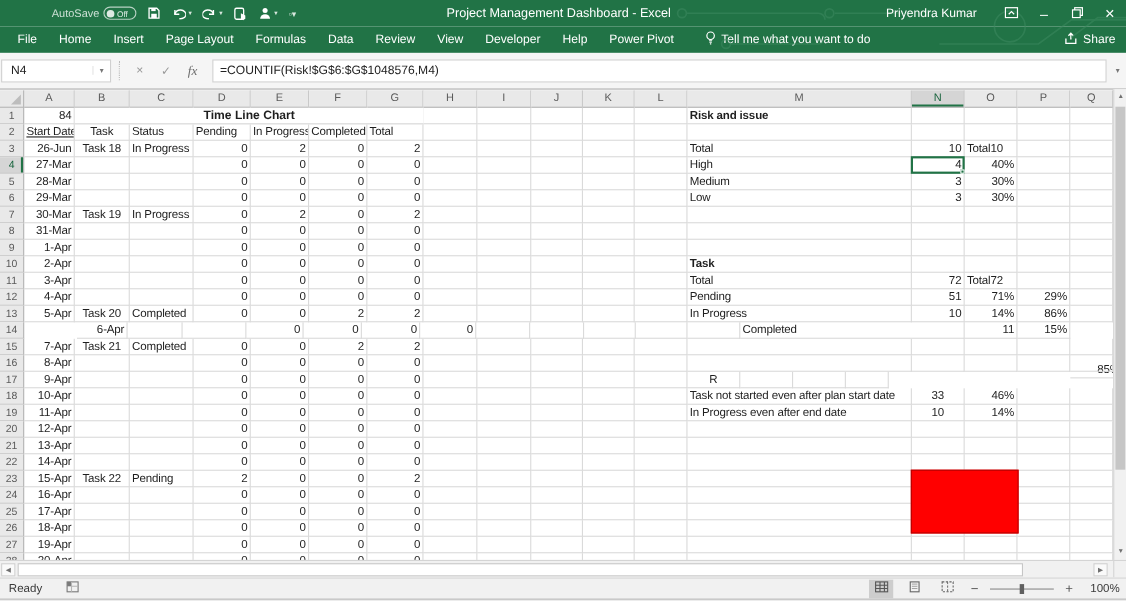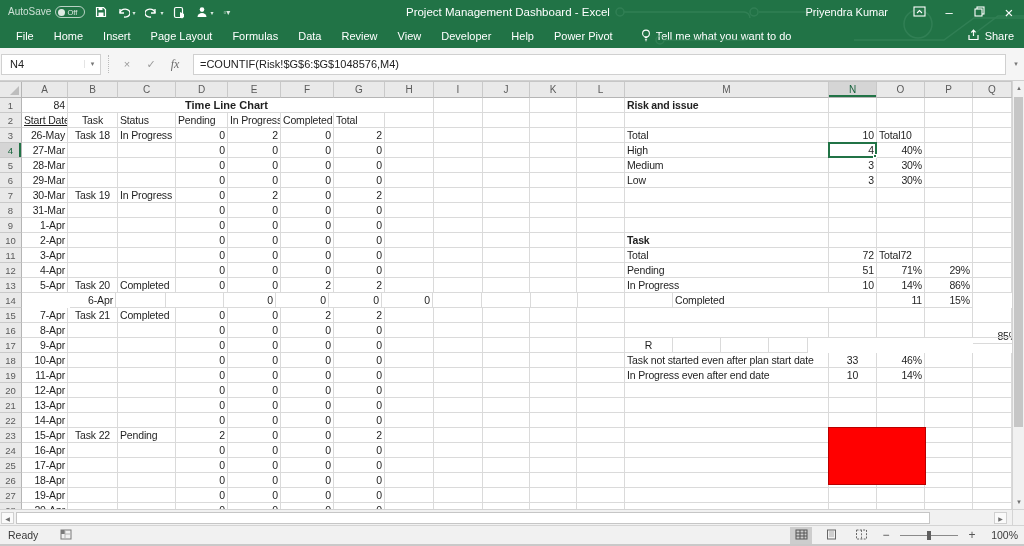--- a/index.html
+++ b/index.html
@@ -3,21 +3,21 @@
 <meta charset="utf-8">
 <style>
   * { margin:0; padding:0; box-sizing:border-box; }
   html,body { width:1024px; height:546px; overflow:hidden; font-family:"Liberation Sans", sans-serif; background:#fff; }
   #app { position:relative; width:1024px; height:546px; background:#fff; }
 
   
   #titlebar { position:absolute; left:0; top:0; width:1024px; height:24px; background:#217346; color:#fff; z-index:5; }
   #circuit { position:absolute; right:0; top:0; width:420px; height:48px; z-index:0; pointer-events:none; }
   .tb-left { position:absolute; left:8px; top:0; height:24px; display:flex; align-items:center; gap:10px; z-index:2; }
-  .autosave { display:flex; gap:4px; opacity:.85; }
+  .autosave { display:flex; align-items:center; gap:4px; opacity:.85;margin-left:39px; }
   .autosave-label { font-size:10px; color:#eaf3ee; }
   .autosave-pill { width:30px; height:12px; border:1px solid rgba(255,255,255,.8); border-radius:7px; display:flex; align-items:center; padding:0 2px; gap:2px; }
   .autosave-dot { width:7px; height:7px; border-radius:50%; background:#fff; }
   .autosave-state { font-size:7.5px; color:#fff; }
   .qat-btn { display:flex; align-items:center; gap:2px; height:24px; }
   .qat-btn svg { display:block; }
   .dd { font-size:6px; color:#d9e8df; }
   .tb-title { position:absolute; left:50%; top:0; transform:translateX(-52%); height:24px; display:flex; align-items:center; font-size:11.5px; color:#fff; white-space:nowrap; z-index:2; }
   .tb-right { position:absolute; right:0; top:0; height:24px; display:flex; align-items:center; z-index:2; }
   .tb-user { font-size:11px; color:#fff; margin-right:16px; }
@@ -289,21 +289,21 @@
         <div class="g-cell a-l" style="width: 47px;"></div>
         <div class="g-cell a-l" style="width: 48px;"></div>
         <div class="g-cell a-l" style="width: 204px;"></div>
         <div class="g-cell a-l" style="width: 48px;"></div>
         <div class="g-cell a-l" style="width: 48px;"></div>
         <div class="g-cell a-l" style="width: 48px;"></div>
         <div class="g-cell a-l" style="width: 39px;"></div>
       </div>
       <div class="g-row">
         <div class="g-rowhdr">3</div>
-        <div class="g-cell a-r" style="width: 46px;">26-May</div>
+        <div class="g-cell a-r" style="width: 46px;">26-Jun</div>
         <div class="g-cell a-c" style="width: 50px;">Task 18</div>
         <div class="g-cell a-l" style="width: 58px;">In Progress</div>
         <div class="g-cell a-r" style="width: 52px;">0</div>
         <div class="g-cell a-r" style="width: 53px;">2</div>
         <div class="g-cell a-r" style="width: 53px;">0</div>
         <div class="g-cell a-r" style="width: 51px;">2</div>
         <div class="g-cell a-l" style="width: 49px;"></div>
         <div class="g-cell a-l" style="width: 49px;"></div>
         <div class="g-cell a-l" style="width: 47px;"></div>
         <div class="g-cell a-l" style="width: 47px;"></div>

